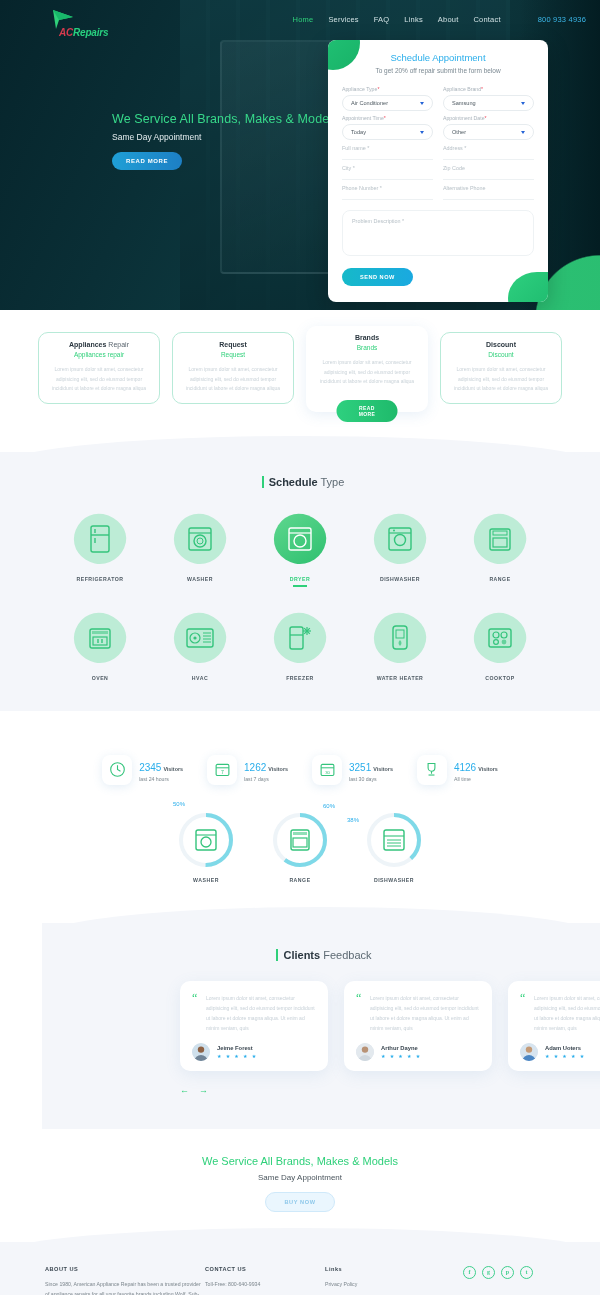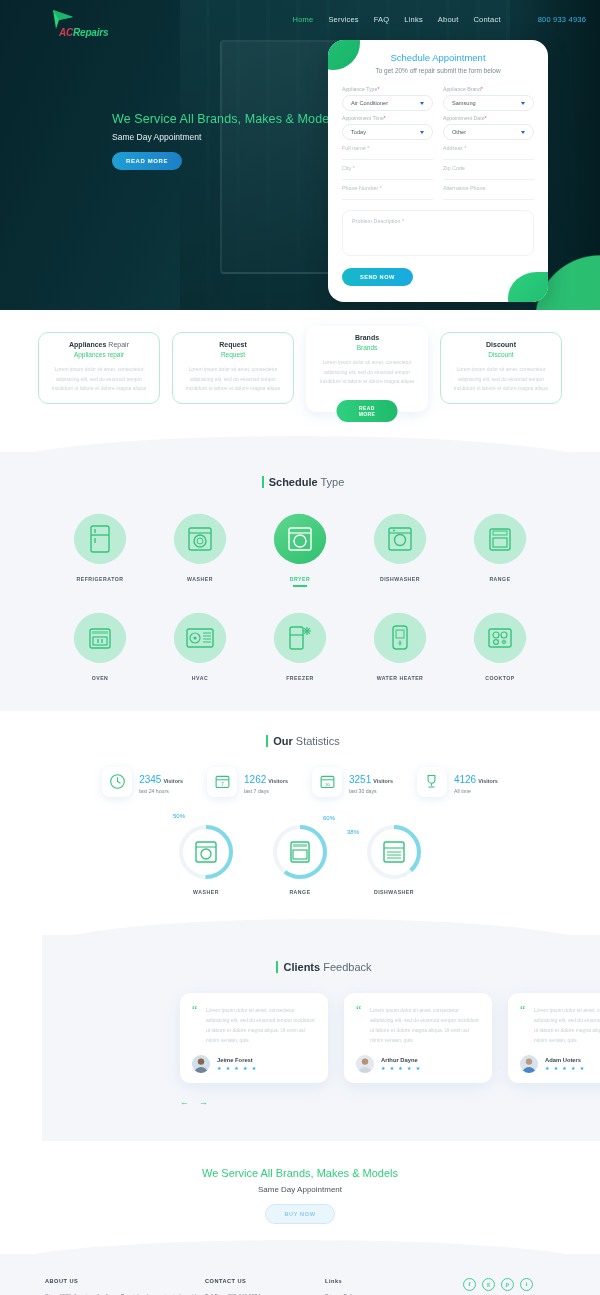--- a/index.html
+++ b/index.html
@@ -66,21 +66,21 @@
   .btn-read-hero {
     margin-top: 10px; display:inline-block;
     padding: 6px 14px; border-radius: 14px; font-size: 6px; letter-spacing:.6px;
     color:#fff; background: linear-gradient(90deg,#1f9fd6,#1d7fc4); border:none;
     font-weight:bold;
   }
 
   
   .form-card {
     position:absolute; right: 52px; top: 40px; width: 220px;
-    background:#fff; border-radius: 16px;
+    background:#fff; border-radius: 8px;
     box-shadow: 0 6px 22px rgba(0,0,0,.22);
     padding: 12px 14px 16px; z-index: 7; overflow:hidden;
   }
   .form-card:before{
     content:""; position:absolute; left:-22px; top:-24px; width:54px; height:54px;
     border-radius:50%; background:linear-gradient(135deg,#23c97a,#19b268);
   }
   .form-card:after{
     content:""; position:absolute; right:-18px; bottom:-22px; width:58px; height:52px;
     border-radius:50% 0 50% 50%;
@@ -477,23 +477,20 @@
               <circle cx="10" cy="17" r="2.4" fill="none" stroke="#34c47c" stroke-width="1.2"></circle>
               <circle cx="18" cy="17" r="2.4" fill="#34c47c" opacity=".65"></circle>
             </svg>
         </div>
         <div class="app-label">COOKTOP</div>
       </div>
     </div>
   </div>
 
   <div class="stats-sec">
-    <div class="sec-head">
-      <span class="bar"></span><b>Our</b> <span>Statistics</span>
-    </div>
 
     <div class="stats-row">
       <div class="stat">
         <div class="stat-ico">
           <svg width="17" height="17" viewBox="0 0 20 20">
               <circle cx="10" cy="10" r="8" fill="none" stroke="#34c47c" stroke-width="1.3"></circle>
               <path d="M10 5 V10 L13.5 12" fill="none" stroke="#34c47c" stroke-width="1.3"></path>
             </svg>
         </div>
         <div>

